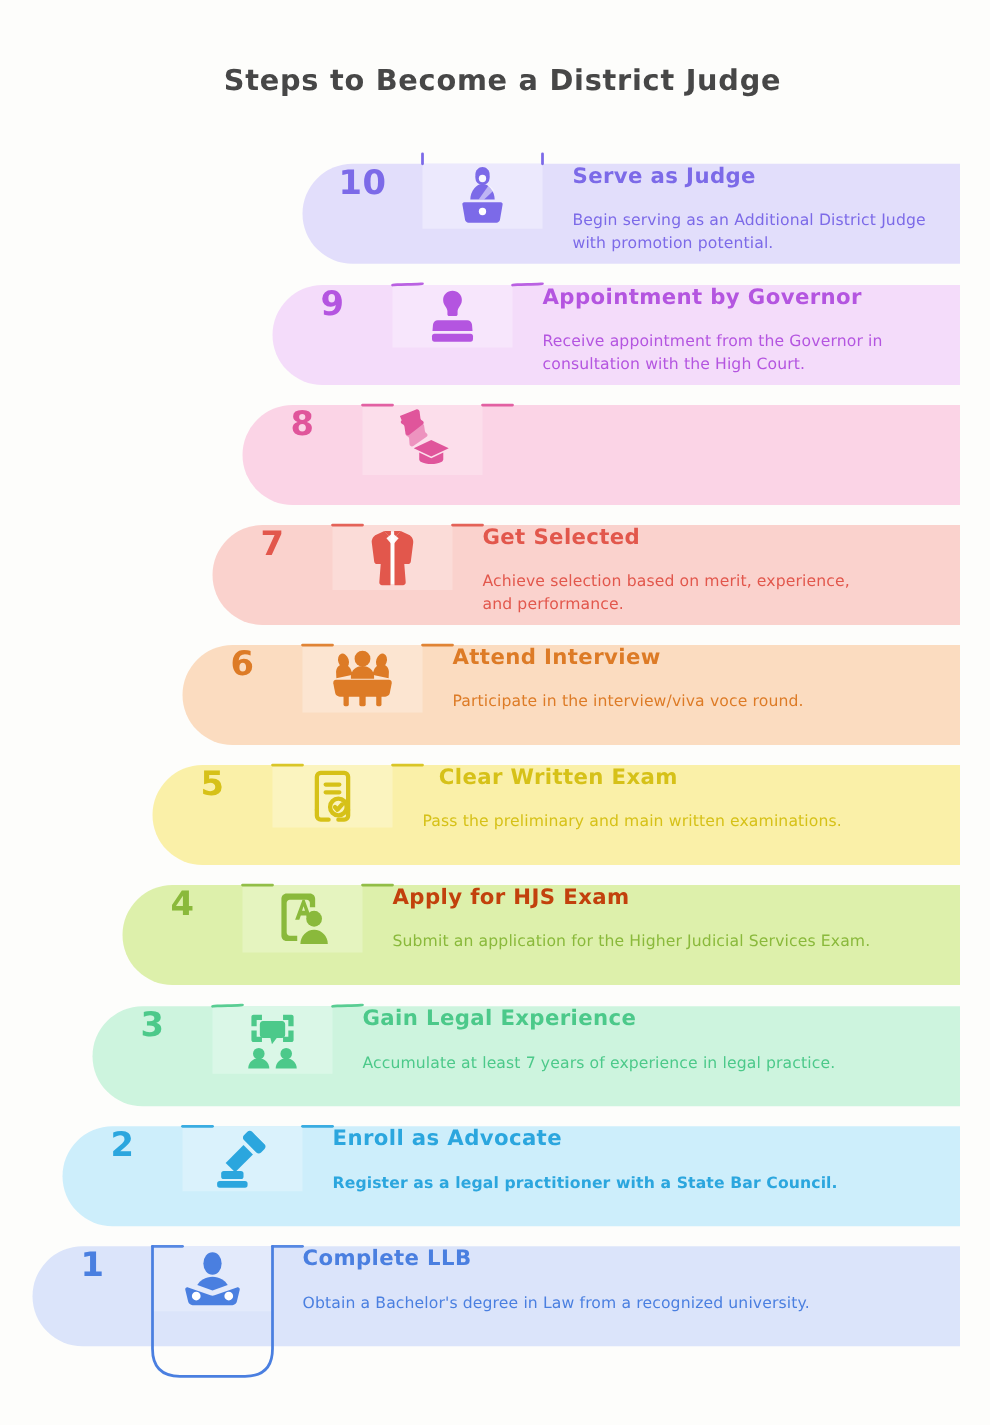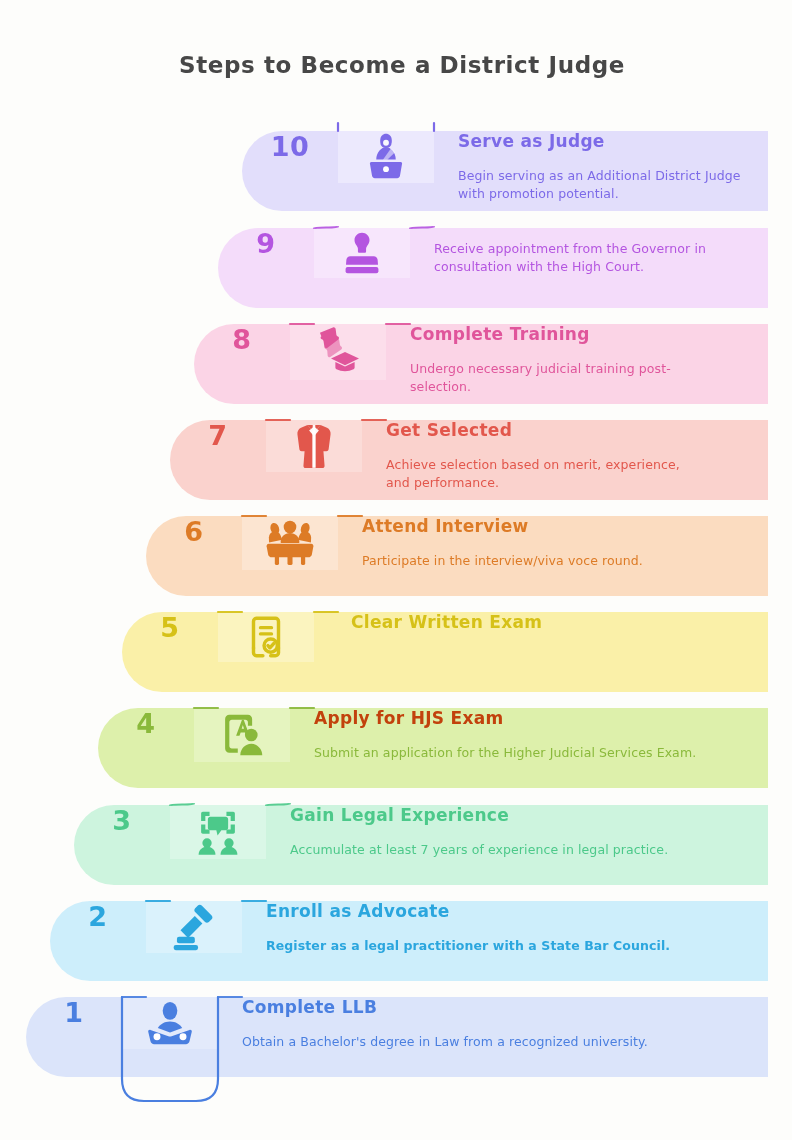--- a/index.html
+++ b/index.html
@@ -118,38 +118,35 @@
       <div class="step two-line" style="left: 218px; top: 228px; background: rgb(244, 220, 250);">
         <div class="numbox" style="color: rgb(180, 85, 224);">9</div>
         <div class="iconbox" style="background: rgb(247, 230, 252);">
           <svg width="50" height="50" viewBox="0 0 64 64" fill="#b455e0">
         <path d="M32 6c-5.4 0-9.6 4.2-9.6 9.3 0 3.2 1.5 5.2 2.7 7.1 1 1.6 1.7 2.8 1.7 4.6v3.2c0 .9.8 1.6 1.7 1.6h7c.9 0 1.7-.7 1.7-1.6V27c0-1.8.7-3 1.7-4.6 1.2-1.9 2.7-3.9 2.7-7.1C41.6 10.2 37.4 6 32 6z"></path>
         <path d="M17 36h30c2.6 0 4.8 2 5 4.6l.5 6.4H11.5l.5-6.4c.2-2.6 2.4-4.6 5-4.6z"></path>
         <rect x="11" y="50" width="42" height="8" rx="2.6"></rect>
       </svg>
         </div>
         <div class="textbox">
+          <div class="s-title" style="color: rgb(180, 85, 224);">Appointment by Governor</div>
           <div class="s-desc" style="color: rgb(180, 85, 224);">Receive appointment from the Governor in consultation with the High Court.</div>
         </div>
       </div>
       <div class="step two-line" style="left: 194px; top: 324px; background: rgb(251, 212, 230);">
         <div class="numbox" style="color: rgb(224, 85, 155);">8</div>
         <div class="iconbox" style="background: rgb(252, 222, 235);">
           <svg width="56" height="56" viewBox="0 0 64 64" fill="#e0559b">
         <g transform="rotate(-22 24 20)">
           <path d="M16 6h16c1.6 0 2.6 1.4 2.2 3l-1.6 6c-.3 1.1.1 2 .9 2.8 1 1 .6 2.8-.9 3.2l-15 4.2c-1.7.5-3.2-1-2.8-2.7l1.4-5.8c.3-1.2-.1-2.2-1-3-1.2-1-.8-3 .8-3.4z"></path>
           <path d="M15 24.5l16-4.4c1.3-.4 2.6.6 2.3 2l-1.2 5c-.2 1-.1 1.8.5 2.6.9 1.1.3 2.8-1.1 3.1l-14.4 3.3c-1.7.4-3.1-1.2-2.6-2.8l1.6-5.1c.3-1-.1-2-.9-2.6-1.1-.9-.8-2.7.2-3z" opacity="0.55"></path>
         </g>
         <path d="M40 32l16 7.5-16 7.5-16-7.5z"></path>
         <path d="M29 43.5v6.2c0 .9.5 1.7 1.3 2.1 2.9 1.5 6.2 2.2 9.7 2.2s6.8-.7 9.7-2.2c.8-.4 1.3-1.2 1.3-2.1v-6.2l-11 5.1-11-5.1z"></path>
       </svg>
-        </div>
-        <div class="textbox">
-          <div class="s-title" style="color: rgb(224, 85, 155);">Complete Training</div>
-          <div class="s-desc" style="color: rgb(224, 85, 155);">Undergo necessary judicial training post-selection.</div>
         </div>
       </div>
       <div class="step two-line" style="left: 170px; top: 420px; background: rgb(250, 210, 205);">
         <div class="numbox" style="color: rgb(226, 87, 76);">7</div>
         <div class="iconbox" style="background: rgb(251, 220, 216);">
           <svg width="52" height="52" viewBox="0 0 64 64" fill="#e2574c">
         <path d="M24 6l8 9 8-9 8 3.6c3 1.4 4.8 4.6 4.4 7.9l-2.4 18.6c-.2 1.4-1.4 2.4-2.8 2.4h-3.6l1.4 17.8c.1 1.6-1.1 2.9-2.7 2.9H34V6z"></path>
         <path d="M40 6l-8 9-8-9-8 3.6c-3 1.4-4.8 4.6-4.4 7.9l2.4 18.6c.2 1.4 1.4 2.4 2.8 2.4h3.6l-1.4 17.8c-.1 1.6 1.1 2.9 2.7 2.9H30V6z"></path>
         <path d="M30.4 6h3.2v52h-3.2z" fill="#fff" opacity="0.95"></path>
         <path d="M26 13l6 7 6-7-6-5z" fill="#fff" opacity="0.95"></path>
@@ -188,20 +185,21 @@
         <path d="M16 46V12c0-2.2 1.8-4 4-4h24c2.2 0 4 1.8 4 4v34"></path>
         <path d="M16 46v6c0 2.2 1.8 4 4 4h8"></path>
         <path d="M48 46v6c0 2.2-1.8 4-4 4h-6"></path>
         <path d="M25 20h14M25 28h14"></path>
         <circle cx="38" cy="43" r="8.5" fill="none"></circle>
         <path d="M34.5 43l2.5 2.8 4.8-5.3"></path>
       </svg>
         </div>
         <div class="textbox">
           <div class="s-title" style="color: rgb(214, 193, 24); margin-left: 13px;">Clear Written Exam</div>
+          <div class="s-desc" style="color: rgb(214, 193, 24);">Pass the preliminary and main written examinations.</div>
         </div>
       </div>
       <div class="step" style="left: 98px; top: 708px; background: rgb(221, 240, 171);">
         <div class="numbox" style="color: rgb(138, 185, 59);">4</div>
         <div class="iconbox" style="background: rgb(229, 244, 191);">
           <svg width="54" height="54" viewBox="0 0 64 64" fill="#8ab93b">
         <path d="M12 13c0-2.8 2.2-5 5-5h22c2.8 0 5 2.2 5 5v8h-5v-4c0-1.7-1.3-3-3-3H20c-1.7 0-3 1.3-3 3v28c0 1.7 1.3 3 3 3h7v5h-10c-2.8 0-5-2.2-5-5z"></path>
         <path d="M25 33h4l1.4-4h5.2l1.4 4h4l-7-19h-2zm6.6-8.5l1.4-4.4 1.4 4.4z"></path>
         <circle cx="43" cy="32" r="7.5"></circle>
         <path d="M30 56c0-7.5 5.9-13.5 13-13.5S56 48.5 56 56z"></path>

